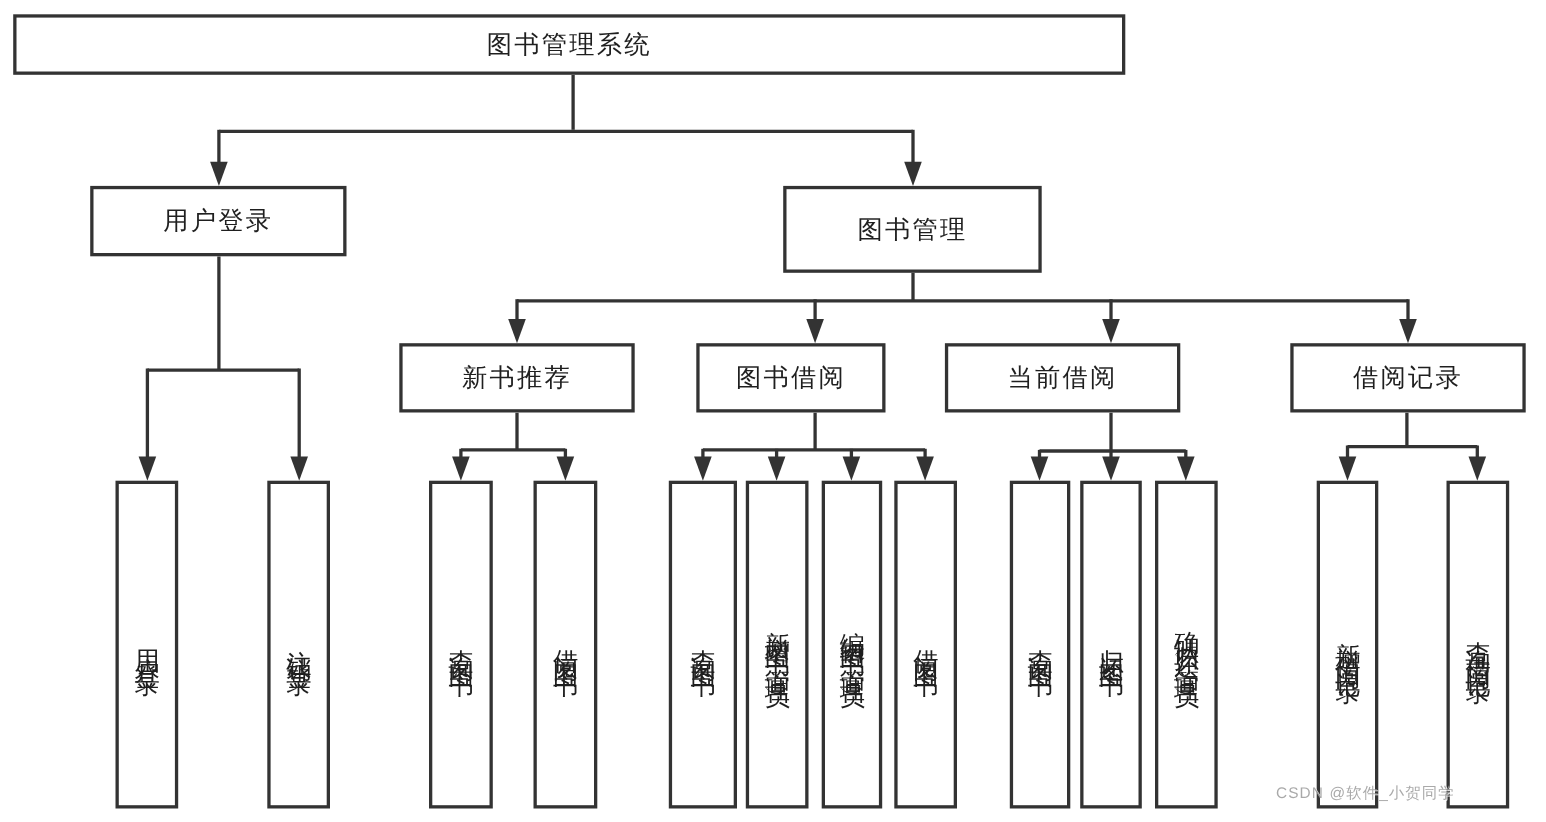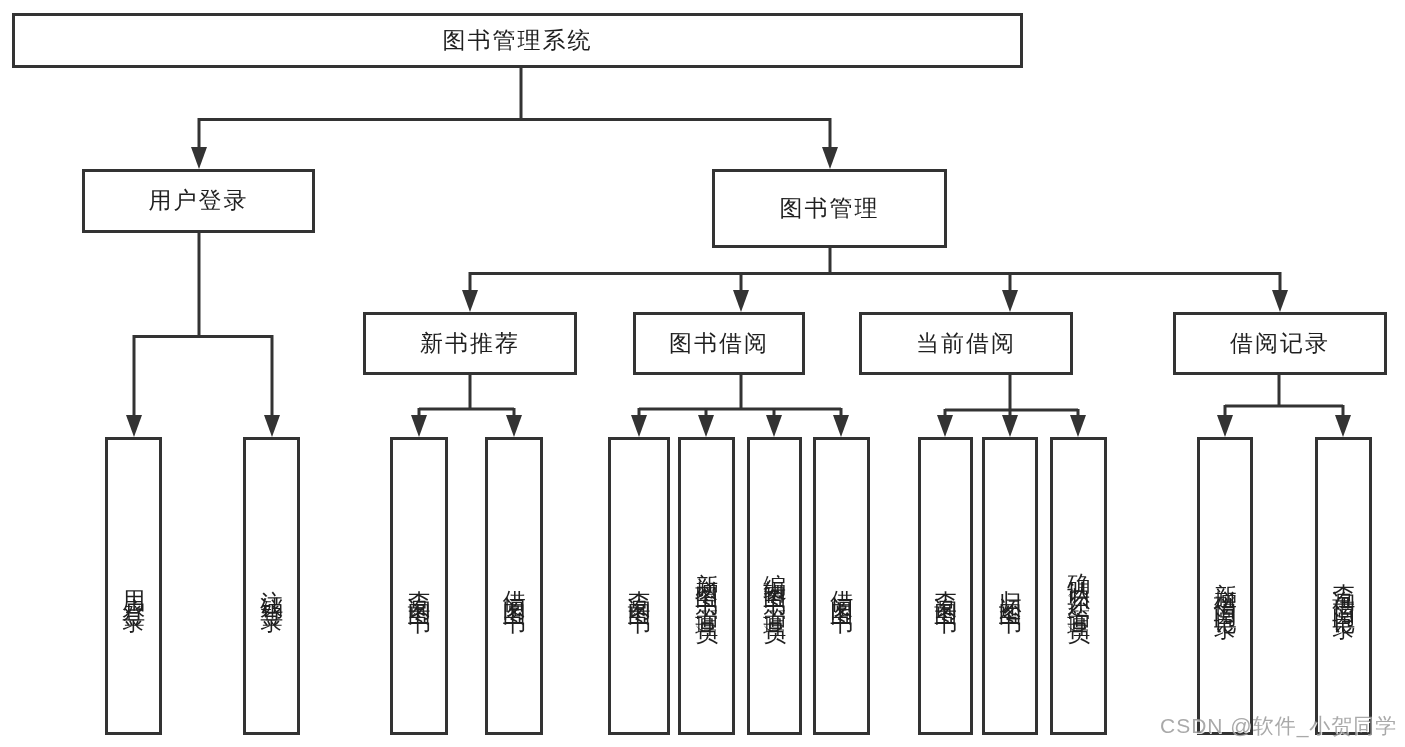--- a/index.html
+++ b/index.html
@@ -30,21 +30,21 @@
     writing-mode:vertical-rl;
     text-orientation:mixed;
     letter-spacing:7px;
     line-height:1.2;
     padding:4px 0;
   }
   #watermark{
     position:absolute;
     left:1160px;
     top:712px;
-    font-size:21px;
+    font-size:14px;
     letter-spacing:1px;
     color:#9b9b9b;
     text-shadow:1px 1px 0 #ffffff;
     opacity:.85;
     white-space:nowrap;
     z-index:5;
   }
 </style>
 </head>
 <body>

